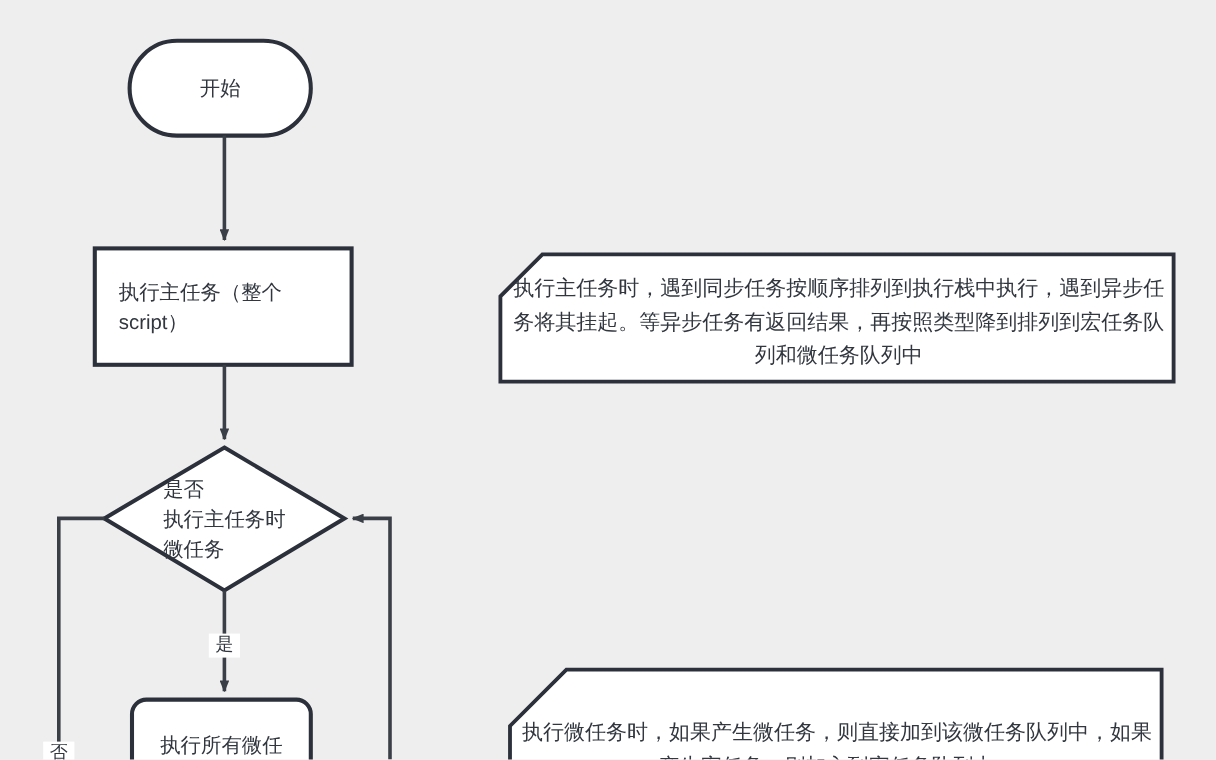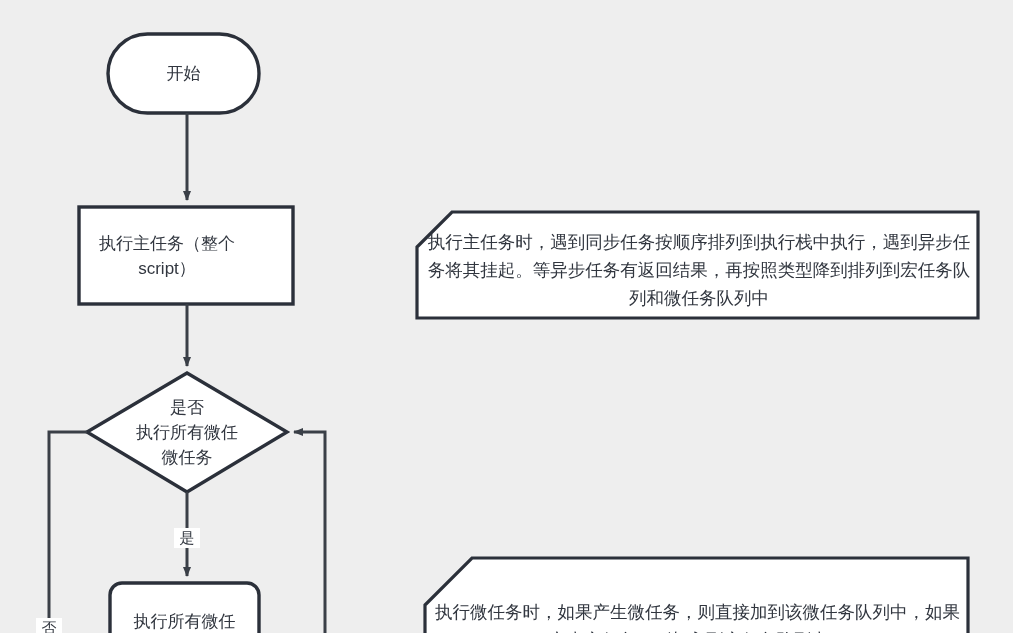--- a/index.html
+++ b/index.html
@@ -27,30 +27,30 @@
   .edge-label {
     position: absolute;
     color: #31363f;
     box-sizing: border-box;
     pointer-events: none;
   }
   .node-text {
     display: flex;
     align-items: center;
     justify-content: center;
-    text-align: center;
     font-size: 17px;
     line-height: 25px;
     white-space: pre-line;
   }
   .note-text {
     text-align: center;
     font-size: 17.5px;
     line-height: 28px;
     color: #31363f;
+    font-family: Liberation Mono, monospace;
   }
   .edge-label {
     font-size: 15px;
     line-height: 18px;
     background: #ffffff;
     color: #31363f;
     text-align: center;
     padding: 1px 3px;
   }
 </style>
@@ -87,21 +87,21 @@
 
   <path d="M472,558 L968,558 L968,700 L425,700 L425,605 z" fill="#ffffff" stroke="#2b303a" stroke-width="3.2" stroke-linejoin="miter"></path>
 </svg>
 
 <div class="node-text" style="left:108px; top:34px; width:151px; height:79px;">开始</div>
 
 <div class="node-text" style="left:79px; top:207px; width:176px; height:97px;">执行主任务（整个
 script）</div>
 
 <div class="node-text" style="left:97px; top:390px; width:180px; height:84px; line-height:25px;">是否
-执行所有微任
+执行主任务时
 微任务</div>
 
 <div class="node-text" style="left:110px; top:583px; width:149px; height:96px; align-items:flex-start; padding-top:26px;">执行所有微任</div>
 
 <div class="edge-label" style="left:174px; top:528px; width:26px;">是</div>
 
 <div class="edge-label" style="left:36px; top:618px; width:26px;">否</div>
 
 <div class="note-text" style="left:426px; top:228px; width:546px;">执行主任务时，遇到同步任务按顺序排列到执行栈中执行，遇到异步任务将其挂起。等异步任务有返回结果，再按照类型降到排列到宏任务队列和微任务队列中</div>
 

